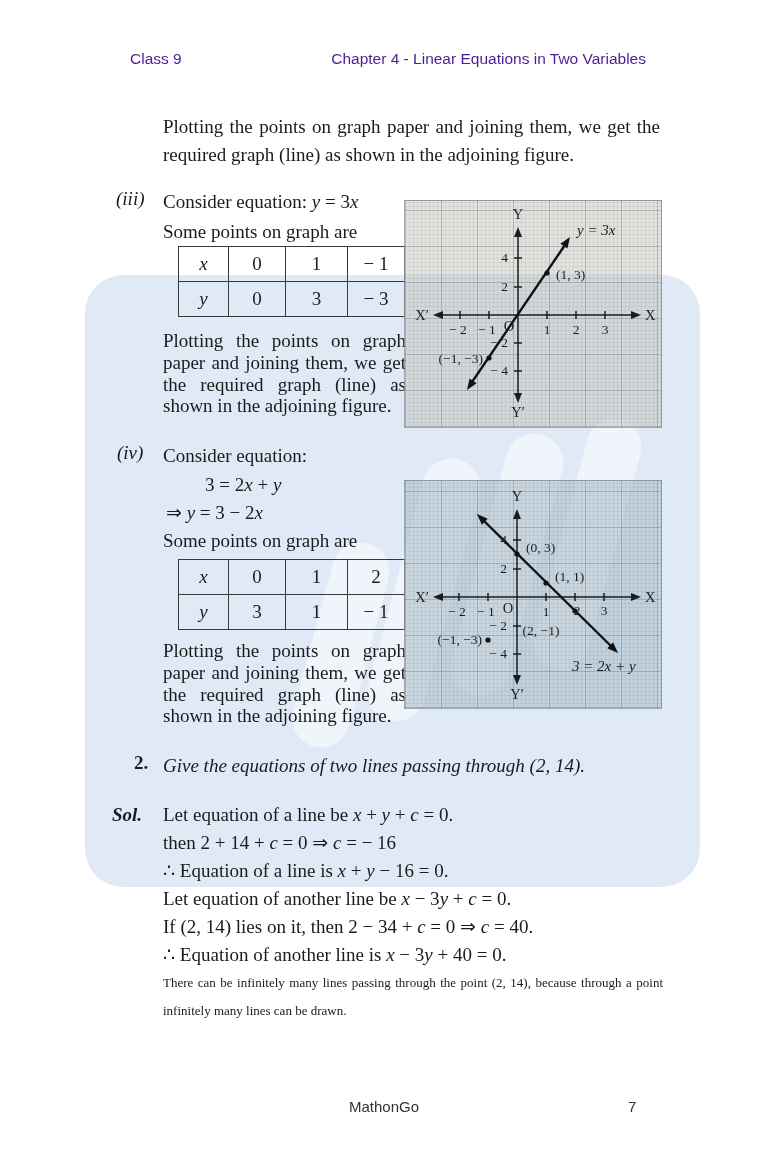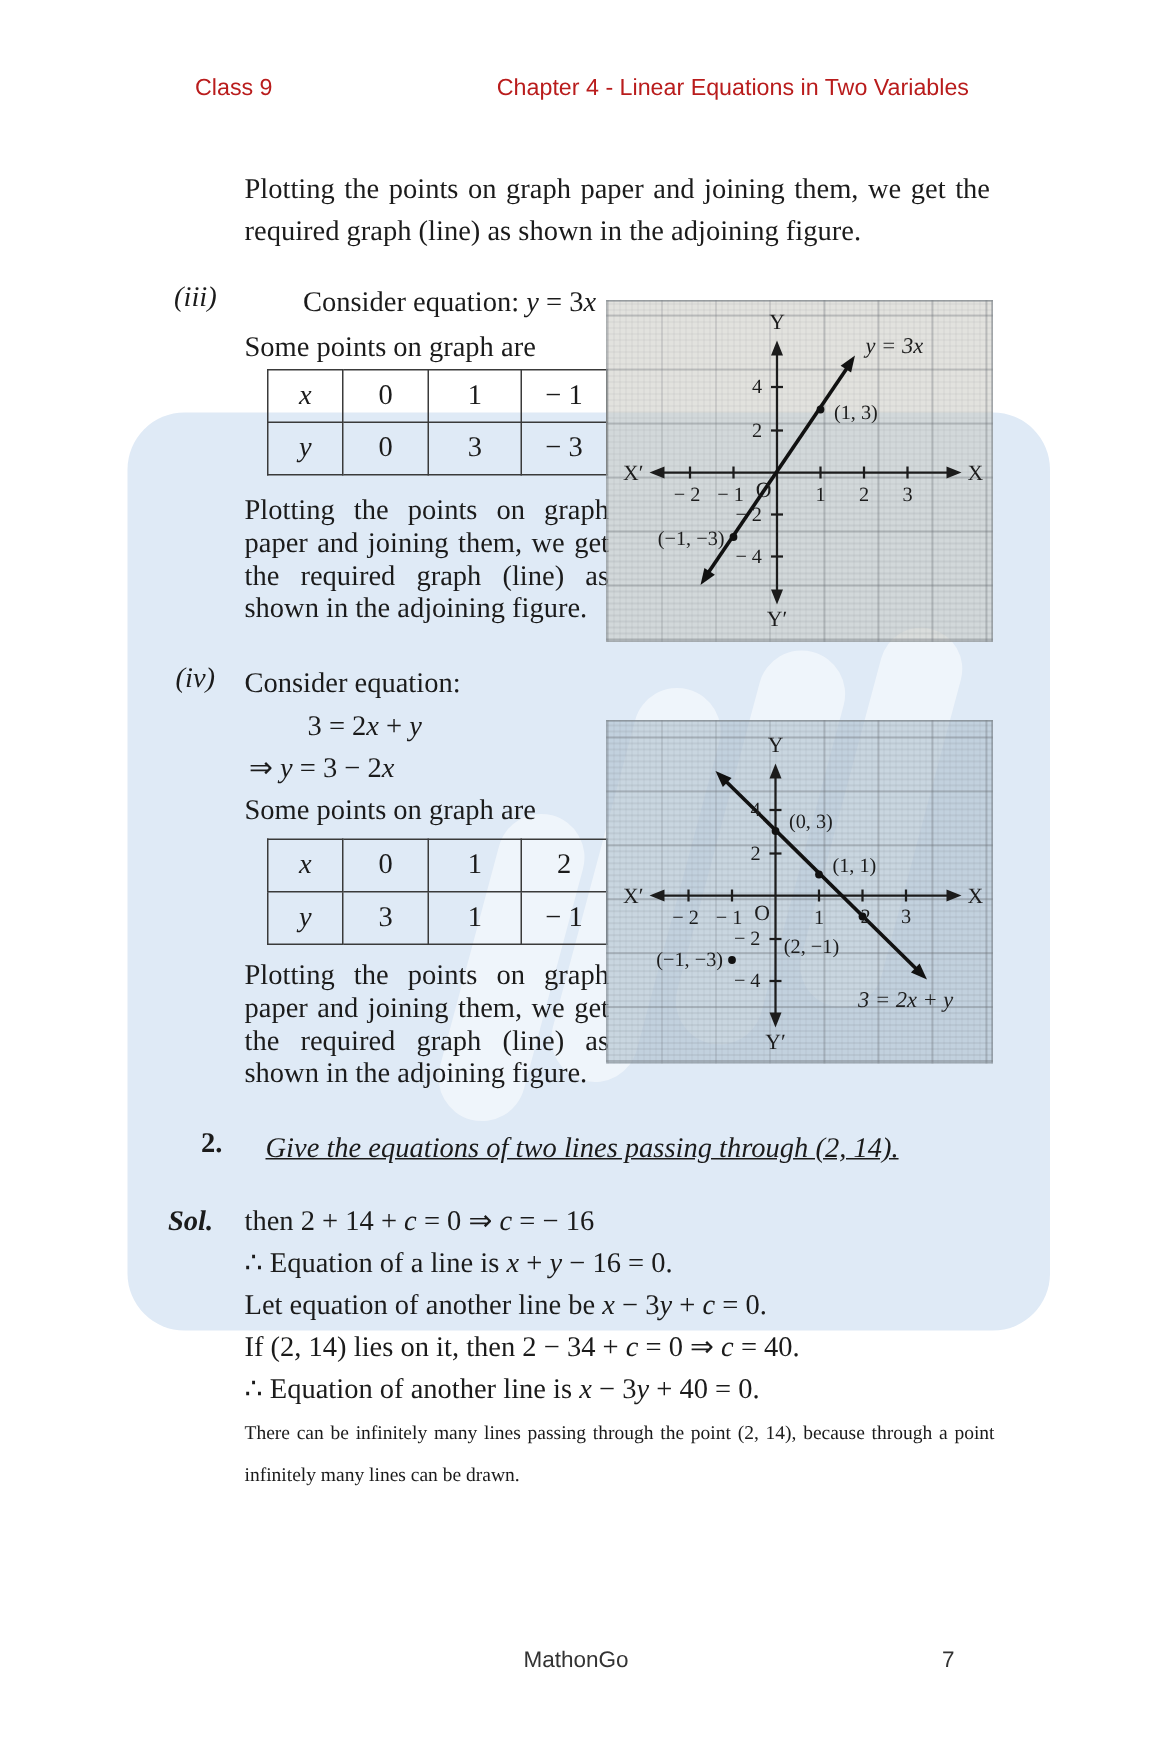--- a/index.html
+++ b/index.html
@@ -9,21 +9,21 @@
   .sans{font-family:"Liberation Sans",sans-serif;}
   
   .watermark{left:85px;top:275px;width:615px;height:612px;border-radius:38px;background:#dfeaf6;z-index:0;}
   .stripe{background:rgba(255,255,255,0.5);border-radius:30px;z-index:1;}
   .s1{left:312px;top:540px;width:58px;height:210px;transform:rotate(15deg);}
   .s2{left:395px;top:455px;width:58px;height:270px;transform:rotate(15deg);}
   .s3{left:478px;top:430px;width:58px;height:270px;transform:rotate(15deg);}
   .s4{left:560px;top:415px;width:55px;height:260px;transform:rotate(15deg);}
   .content{position:absolute;left:0;top:0;width:768px;height:1169px;z-index:2;}
   
-  .hdr{top:50px;font-size:15.5px;color:#b91c1c;}
+  .hdr{top:50px;font-size:15.5px;color:#4c1d95;}
   .hdr-left{left:130px;}
   .hdr-right{right:122px;}
   .body-text{font-size:19px;line-height:27.5px;}
   .justify{text-align:justify;}
   .narrow{width:243px;font-size:19px;line-height:21.8px;text-align:justify;}
   .marker{font-style:italic;font-size:19px;}
   .seg-m{font-style:italic;}
   .bold{font-weight:bold;}
   
   table.ptable{border-collapse:collapse;table-layout:fixed;font-size:19px;}
@@ -60,21 +60,21 @@
   <div class="abs stripe s4"></div>
 
   <div class="content">
 
     <div class="abs hdr hdr-left sans">Class 9</div>
     <div class="abs hdr hdr-right sans">Chapter 4 - Linear Equations in Two Variables</div>
 
     <div class="abs body-text justify" style="left:163px;top:113px;width:497px;">Plotting the points on graph paper and joining them, we get the required graph (line) as shown in the adjoining figure.</div>
 
     <div class="abs marker" style="left:116px;top:188px;">(iii)</div>
-    <div class="abs body-text" style="left:163px;top:188px;white-space:nowrap;margin-left:39px;"><span class="seg-r">Consider equation: </span><span class="seg-m">y</span><span class="seg-r"> = 3</span><span class="seg-m">x</span></div>
+    <div class="abs body-text" style="left:163px;top:188px;white-space:nowrap;"><span class="seg-r">Consider equation: </span><span class="seg-m">y</span><span class="seg-r"> = 3</span><span class="seg-m">x</span></div>
     <div class="abs body-text" style="left:163px;top:218px;">Some points on graph are</div>
 
     <table class="ptable abs" style="left:178px;top:246px;width:226px;">
       <colgroup>
           <col style="width:50px">
           <col style="width:57px">
           <col style="width:62px">
           <col style="width:57px">
         </colgroup>
       <tbody>
@@ -228,26 +228,27 @@
         </g>
         <text class="t-eq" x="167" y="190" text-anchor="start">3 = 2x + y</text>
         <text class="t-pt" x="121" y="71" text-anchor="start">(0, 3)</text>
         <text class="t-pt" x="150" y="100" text-anchor="start">(1, 1)</text>
         <text class="t-pt" x="136" y="154" text-anchor="middle">(2, −1)</text>
         <text class="t-pt" x="77" y="163" text-anchor="end">(−1, −3)</text>
       </svg>
     </div>
 
     <div class="abs bold" style="left:134px;top:752px;font-size:19px;">2.</div>
-    <div class="abs" style="left:177px;top:752px;text-decoration:underline;">
+    <div class="abs" style="left:163px;top:752px;">
       <div class="q2line">Give the equations of two lines passing through (2, 14).</div>
     </div>
 
     <div class="abs bold" style="left:112px;top:801px;font-size:19px;line-height:28px;font-style:italic;">Sol.</div>
     <div class="abs" style="left:163px;top:801px;width:500px;">
+      <div class="sol-line"><span class="seg-r">Let equation of a line be </span><span class="seg-m">x</span><span class="seg-r"> + </span><span class="seg-m">y</span><span class="seg-r"> + </span><span class="seg-m">c</span><span class="seg-r"> = 0.</span></div>
       <div class="sol-line"><span class="seg-r">then 2 + 14 + </span><span class="seg-m">c</span><span class="seg-r"> = 0 ⇒ </span><span class="seg-m">c</span><span class="seg-r"> = − 16</span></div>
       <div class="sol-line"><span class="seg-r">∴ Equation of a line is </span><span class="seg-m">x</span><span class="seg-r"> + </span><span class="seg-m">y</span><span class="seg-r"> − 16 = 0.</span></div>
       <div class="sol-line"><span class="seg-r">Let equation of another line be </span><span class="seg-m">x</span><span class="seg-r"> − 3</span><span class="seg-m">y</span><span class="seg-r"> + </span><span class="seg-m">c</span><span class="seg-r"> = 0.</span></div>
       <div class="sol-line"><span class="seg-r">If (2, 14) lies on it, then 2 − 34 + </span><span class="seg-m">c</span><span class="seg-r"> = 0 ⇒ </span><span class="seg-m">c</span><span class="seg-r"> = 40.</span></div>
       <div class="sol-line"><span class="seg-r">∴ Equation of another line is </span><span class="seg-m">x</span><span class="seg-r"> − 3</span><span class="seg-m">y</span><span class="seg-r"> + 40 = 0.</span></div>
       <div class="justify" style="font-size:13px;line-height:28px;">There can be infinitely many lines passing through the point (2, 14), because through a point infinitely many lines can be drawn.</div>
     </div>
 
     <div class="abs footer sans" style="left:0;width:768px;text-align:center;">MathonGo</div>
     <div class="abs footer sans" style="left:628px;">7</div>

